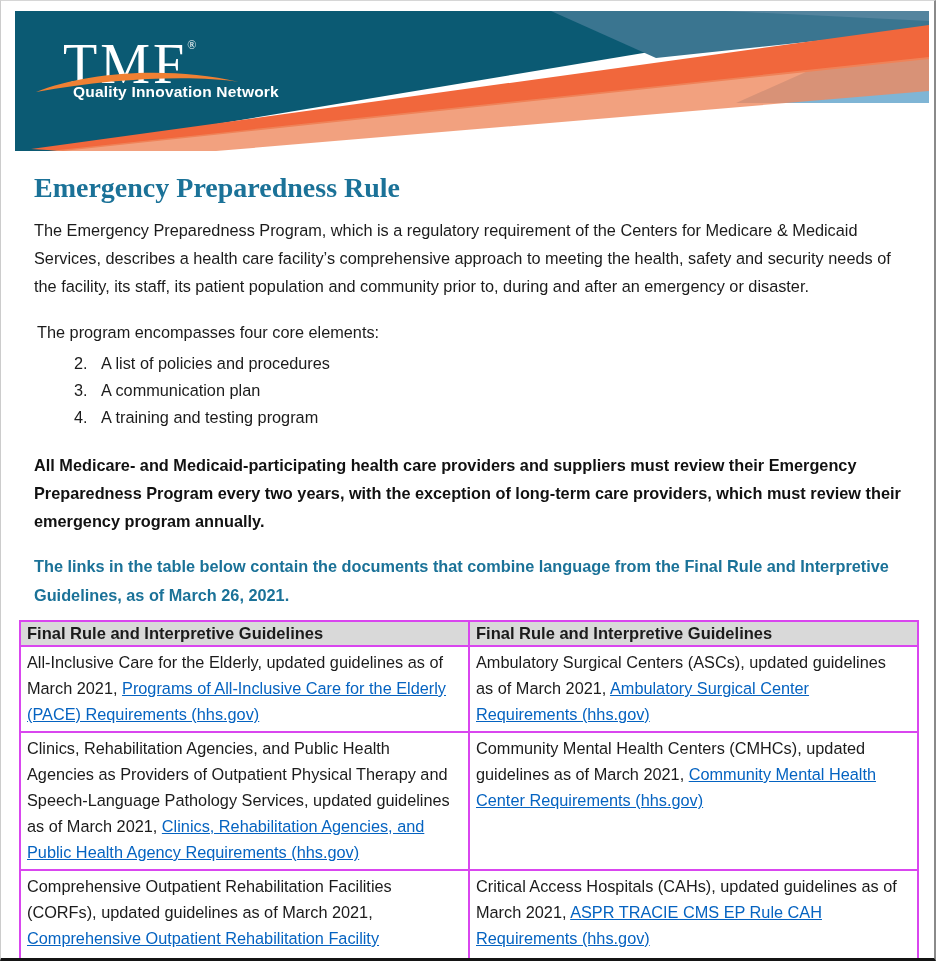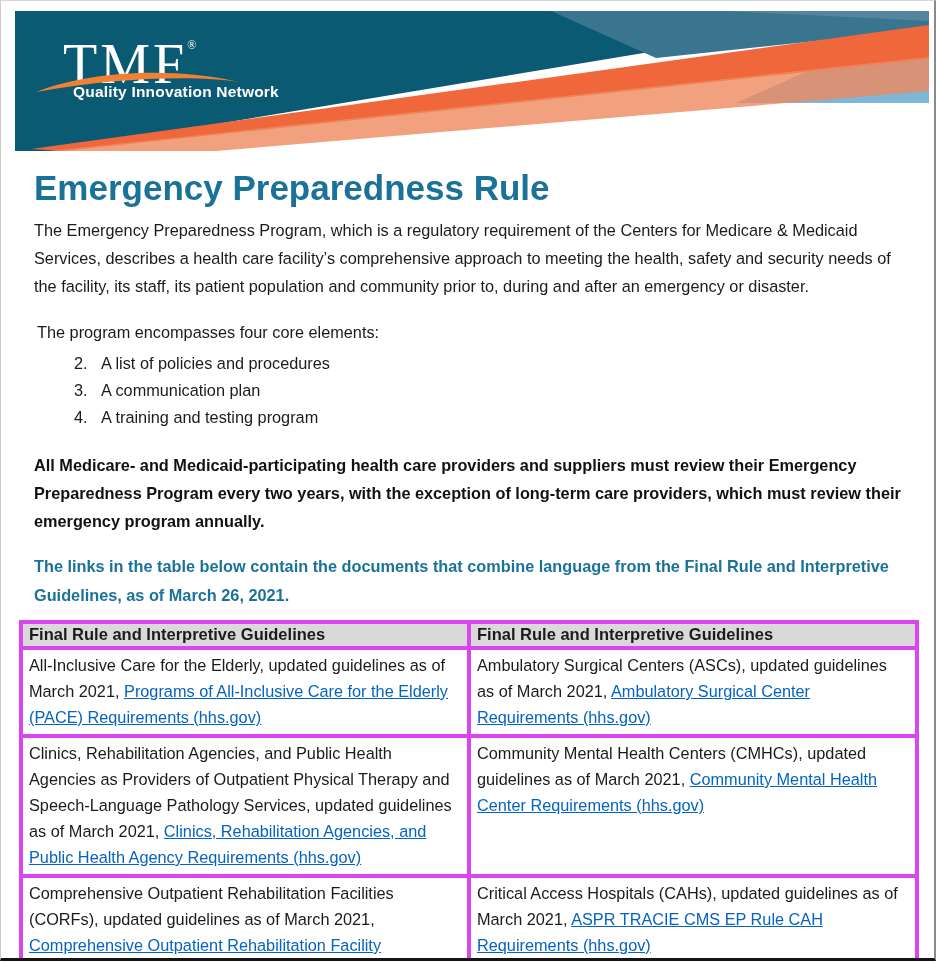--- a/index.html
+++ b/index.html
@@ -36,24 +36,25 @@
   }
   .brand sup { font-size: 12px; vertical-align: 34px; letter-spacing: 0; }
   .swoosh { position: absolute; left: 2px; top: 52px; }
   .tagline {
     position: absolute; left: 2px; top: 66px;
     color: #ffffff; font-size: 15.5px; font-weight: 600;
     letter-spacing: 0.2px; white-space: nowrap; margin-left: 40px;
   }
   h1.title {
     margin: 20px 9px 0 33px;
-    font-size: 35px;
+    font-size: 28px;
     line-height: 33px;
     color: var(--heading-teal);
     font-weight: bold;
+    font-family: Liberation Serif, serif;
   }
   p.body-text {
     width: 872px;
     margin: 12px 0 0 33px;
     font-size: 16.3px;
     line-height: 28px;
   }
   p.core-intro { margin-top: 18px; margin-left: 36px; }
   ol.core-list {
     list-style: none;
@@ -63,21 +64,21 @@
   ol.core-list li { font-size: 16.3px; line-height: 27px; }
   .li-num { display: inline-block; width: 27px; }
   p.review { margin-top: 20px; font-weight: bold; line-height: 28px; color: #111; }
   p.links-note { margin-top: 17px; font-weight: bold; line-height: 29px; color: var(--heading-teal); }
   table.guidelines {
     margin: 10px 0 0 18px;
     width: 900px;
     border-collapse: collapse;
     table-layout: fixed;
   }
-  table.guidelines th, table.guidelines td { border: 4px solid #d946ef; }
+  table.guidelines th, table.guidelines td { border: 2px solid #d946ef; }
   table.guidelines th {
     background: var(--table-header-bg);
     text-align: left;
     font-size: 16.5px;
     padding: 1px 6px 2px 6px;
     height: 25px;
   }
   table.guidelines td {
     vertical-align: top;
     padding: 2px 10px 4px 6px;

